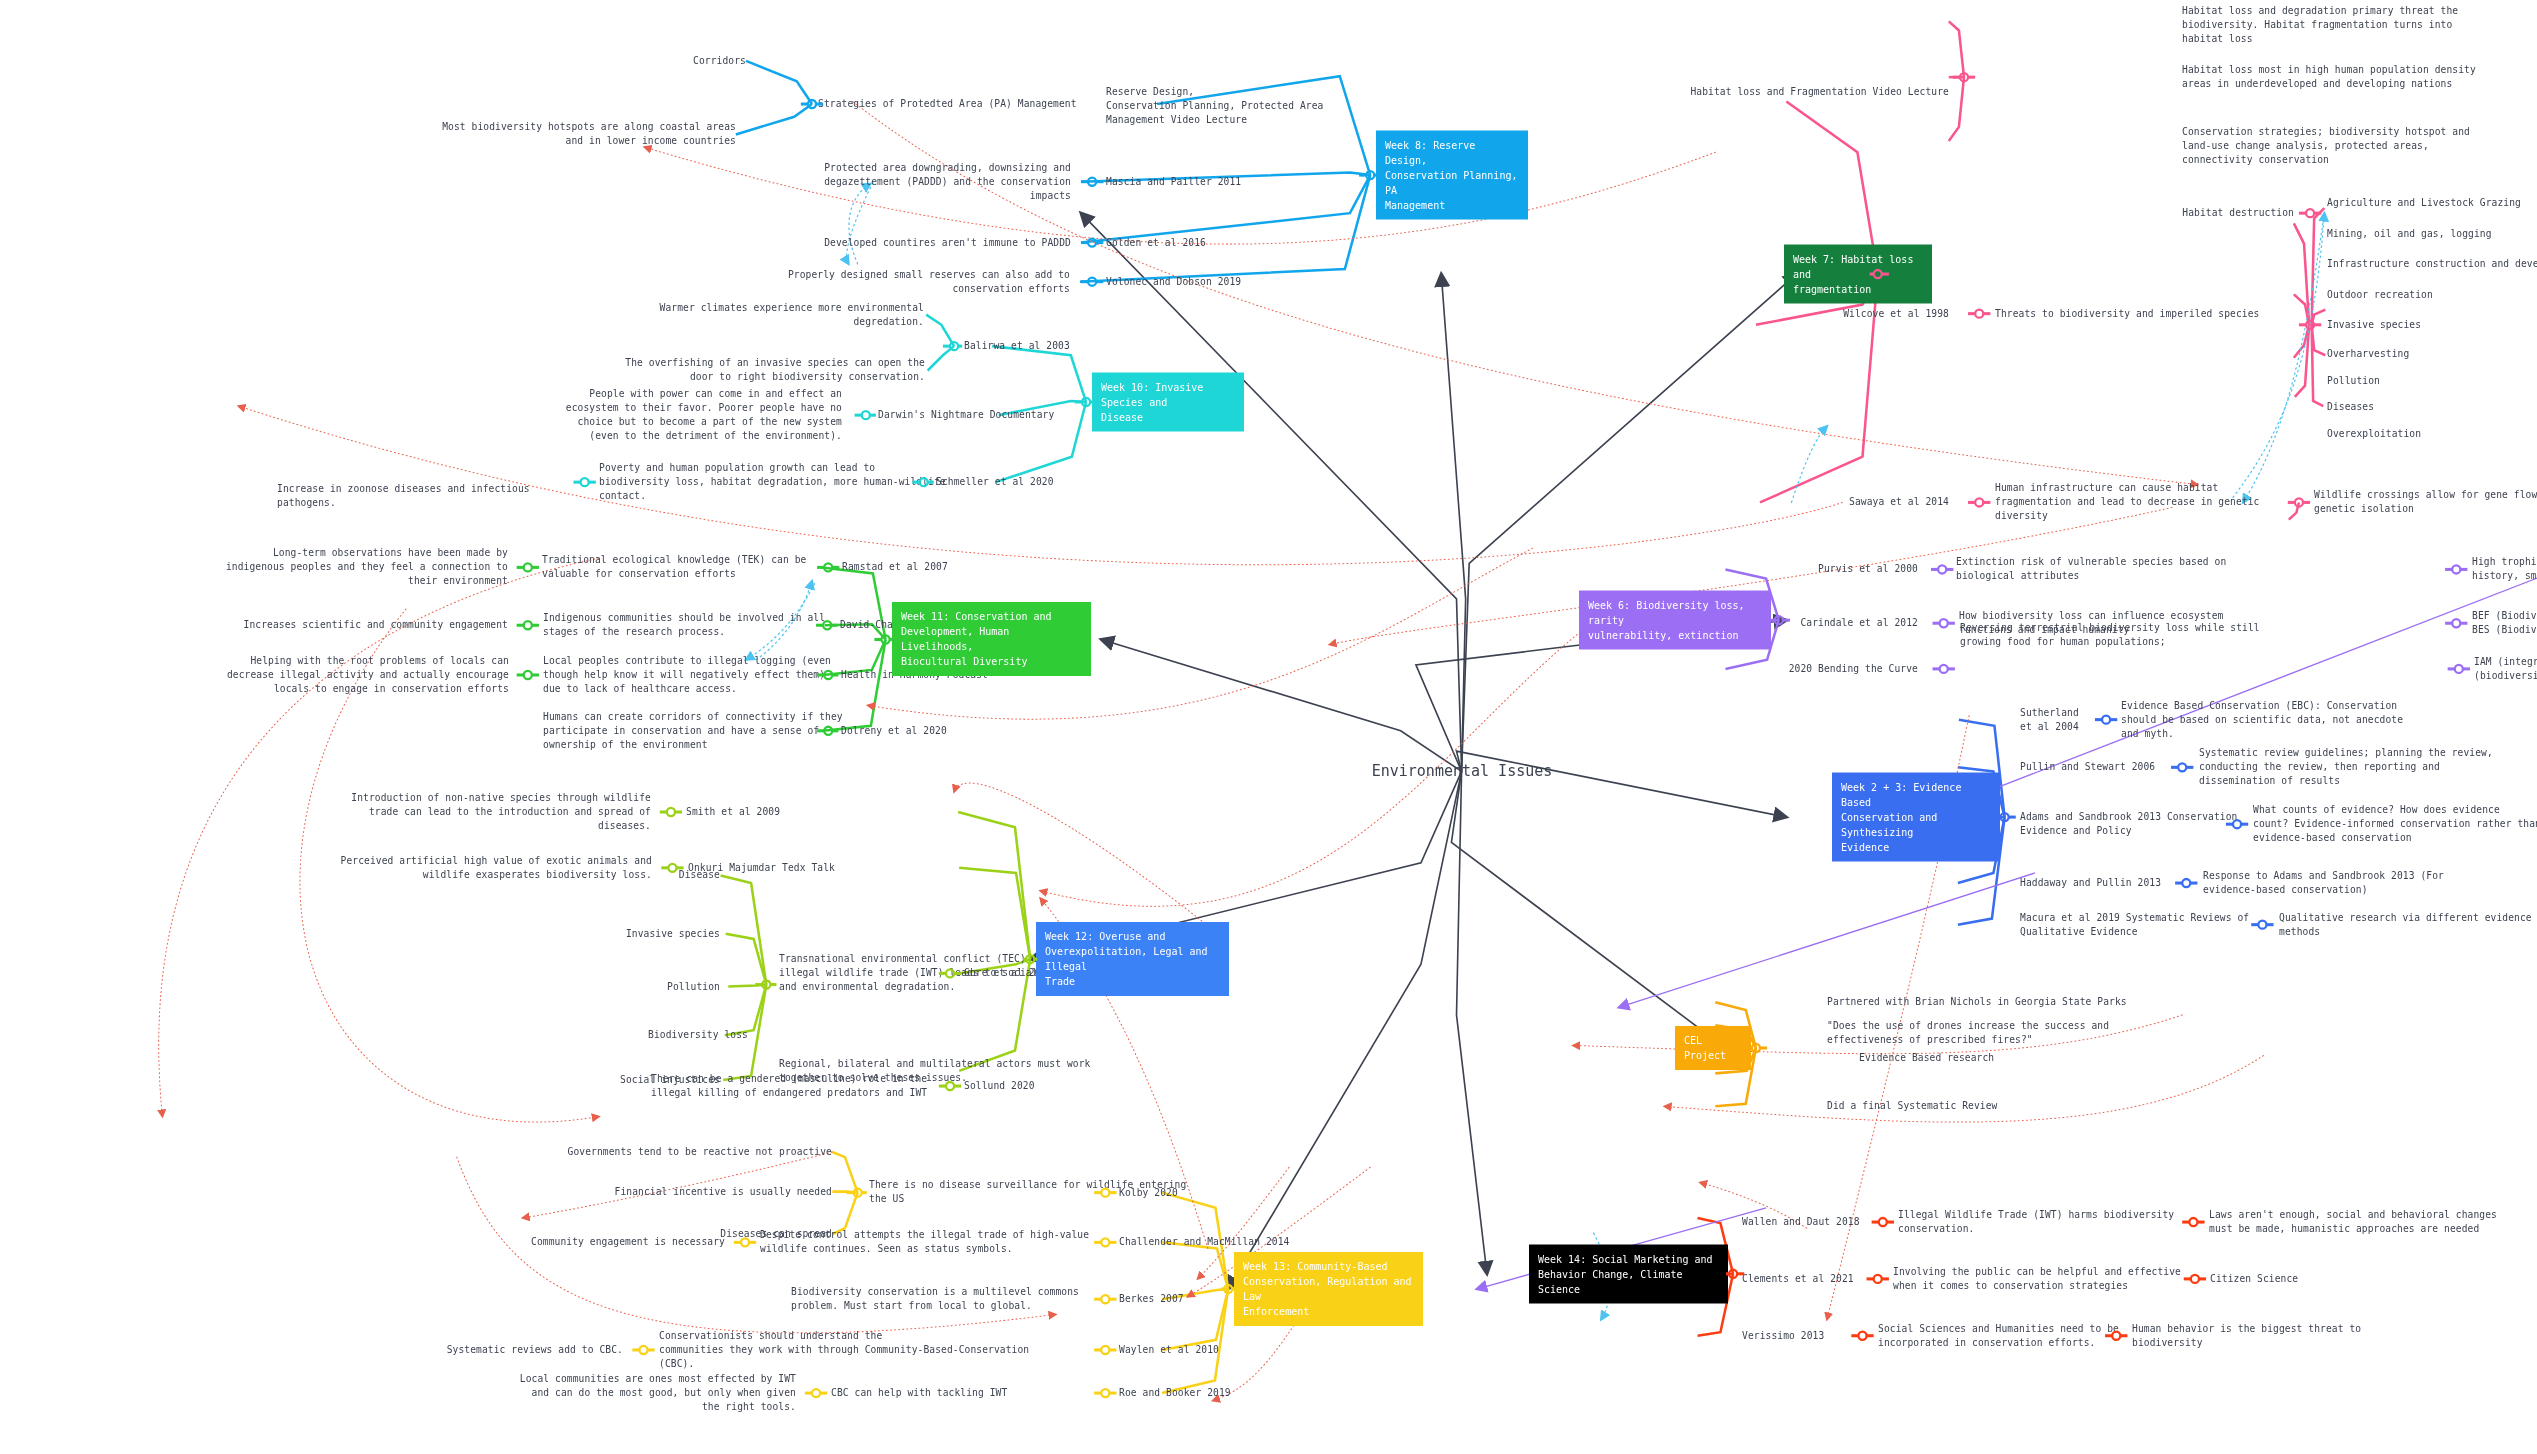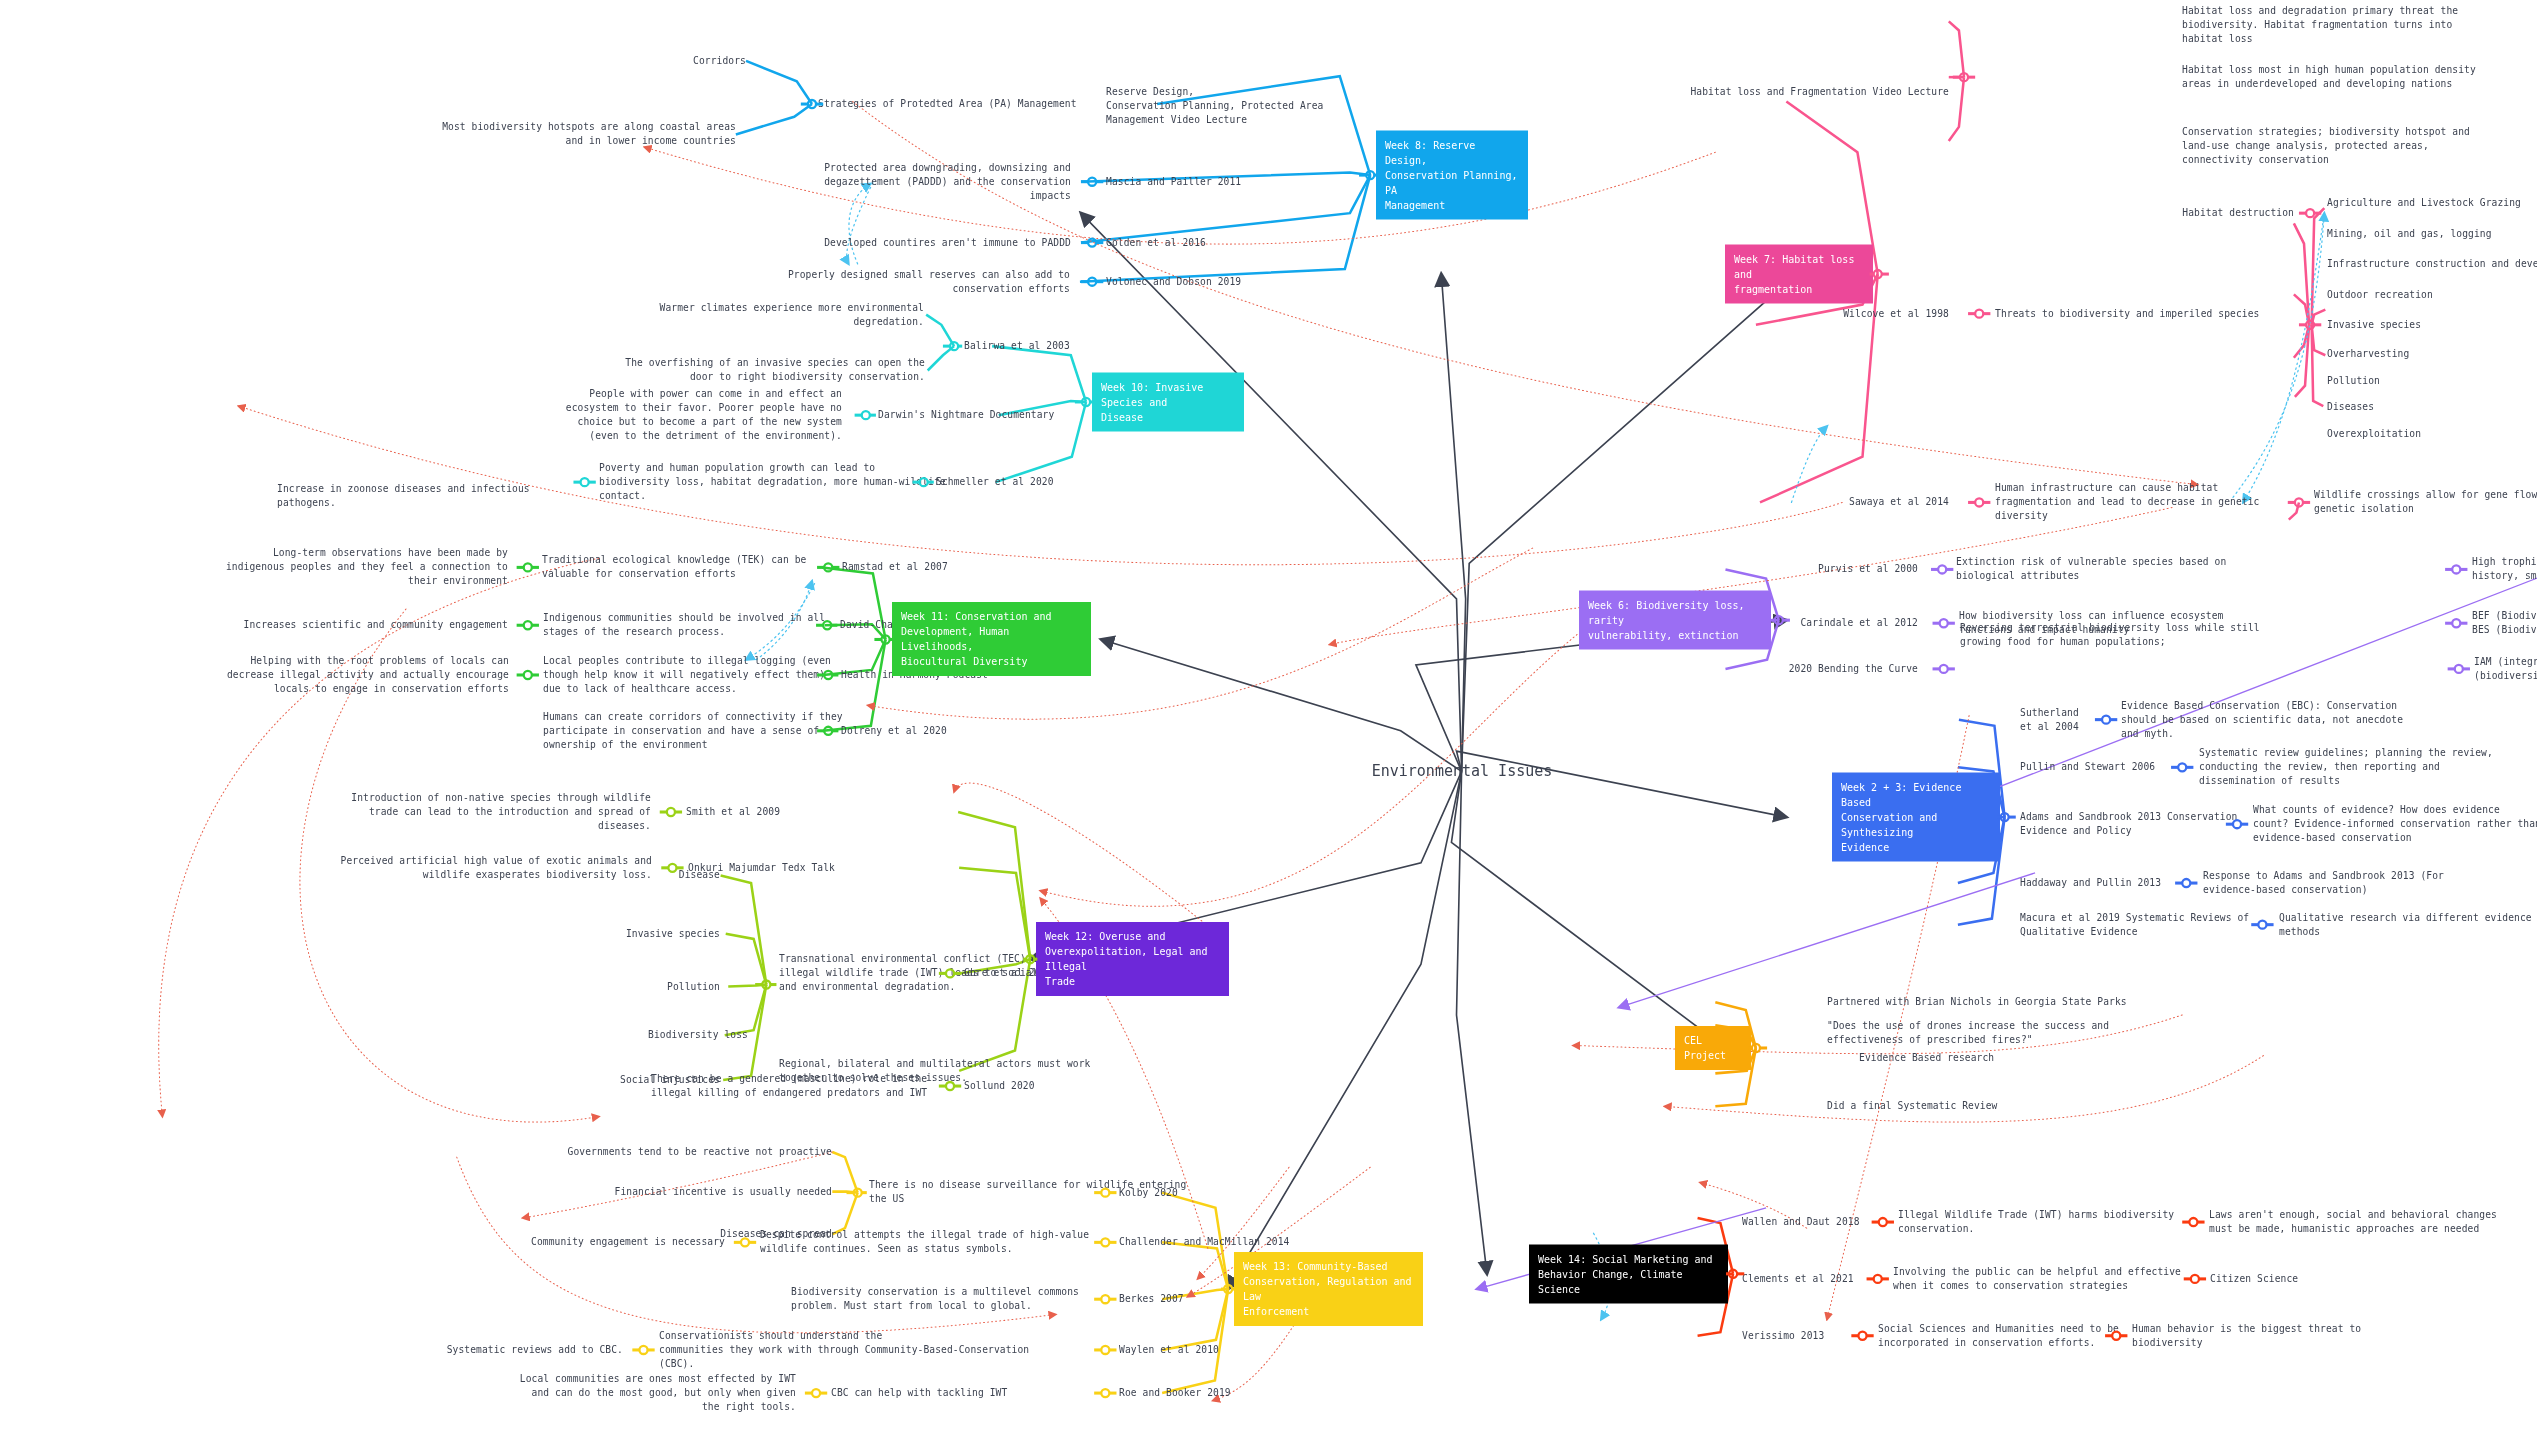--- a/index.html
+++ b/index.html
@@ -196,21 +196,21 @@
 
 <div class="node r" style="left:2182px;top:25px;">Habitat loss and degradation primary threat the
 biodiversity. Habitat fragmentation turns into
 habitat loss</div>
 <div class="node r" style="left:2182px;top:77px;">Habitat loss most in high human population density
 areas in underdeveloped and developing nations</div>
 <div class="node r" style="left:2182px;top:146px;">Conservation strategies; biodiversity hotspot and
 land-use change analysis, protected areas,
 connectivity conservation</div>
 <div class="node l" style="left:1949px;top:92px;">Habitat loss and Fragmentation Video Lecture</div>
-<div class="box l" style="left:1873px;top:274px;width:148px;background:#ec4899;">Week 7: Habitat loss and
+<div class="box l" style="left:1932px;top:274px;width:148px;background:#15803d;">Week 7: Habitat loss and
 fragmentation</div>
 <div class="node l" style="left:1949px;top:314px;">Wilcove et al 1998</div>
 <div class="node r" style="left:1995px;top:314px;">Threats to biodiversity and imperiled species</div>
 <div class="node l" style="left:2294px;top:213px;">Habitat destruction</div>
 <div class="node r" style="left:2327px;top:203px;">Agriculture and Livestock Grazing</div>
 <div class="node r" style="left:2327px;top:234px;">Mining, oil and gas, logging</div>
 <div class="node r" style="left:2327px;top:264px;">Infrastructure construction and development</div>
 <div class="node r" style="left:2327px;top:295px;">Outdoor recreation</div>
 <div class="node r" style="left:2327px;top:325px;">Invasive species</div>
 <div class="node r" style="left:2327px;top:354px;">Overharvesting</div>
@@ -332,21 +332,21 @@
 <div class="node l" style="left:720px;top:1080px;">Social injustices</div>
 <div class="node r" style="left:779px;top:973px;">Transnational environmental conflict (TEC) and
 illegal wildlife trade (IWT) leads to social conflict
 and environmental degradation.</div>
 <div class="node r" style="left:964px;top:973px;">Gore et al 2019</div>
 <div class="node r" style="left:779px;top:1071px;">Regional, bilateral and multilateral actors must work
 together to solve theses issues.</div>
 <div class="node r" style="left:651px;top:1086px;">There can be a gendered (masculine) role in the
 illegal killing of endangered predators and IWT</div>
 <div class="node r" style="left:964px;top:1086px;">Sollund 2020</div>
-<div class="box" style="left:1036px;top:959px;width:193px;background:#6d28d9;">Week 12: Overuse and
+<div class="box" style="left:1036px;top:959px;width:193px;background:#3b82f6;">Week 12: Overuse and
 Overexpolitation, Legal and Illegal
 Trade</div>
 
 <div class="node l" style="left:832px;top:1152px;">Governments tend to be reactive not proactive</div>
 <div class="node l" style="left:832px;top:1192px;">Financial incentive is usually needed</div>
 <div class="node l" style="left:832px;top:1234px;">Diseases can spread</div>
 <div class="node r" style="left:869px;top:1192px;">There is no disease surveillance for wildlife entering
 the US</div>
 <div class="node r" style="left:1119px;top:1193px;">Kolby 2020</div>
 <div class="node l" style="left:725px;top:1242px;">Community engagement is necessary</div>

